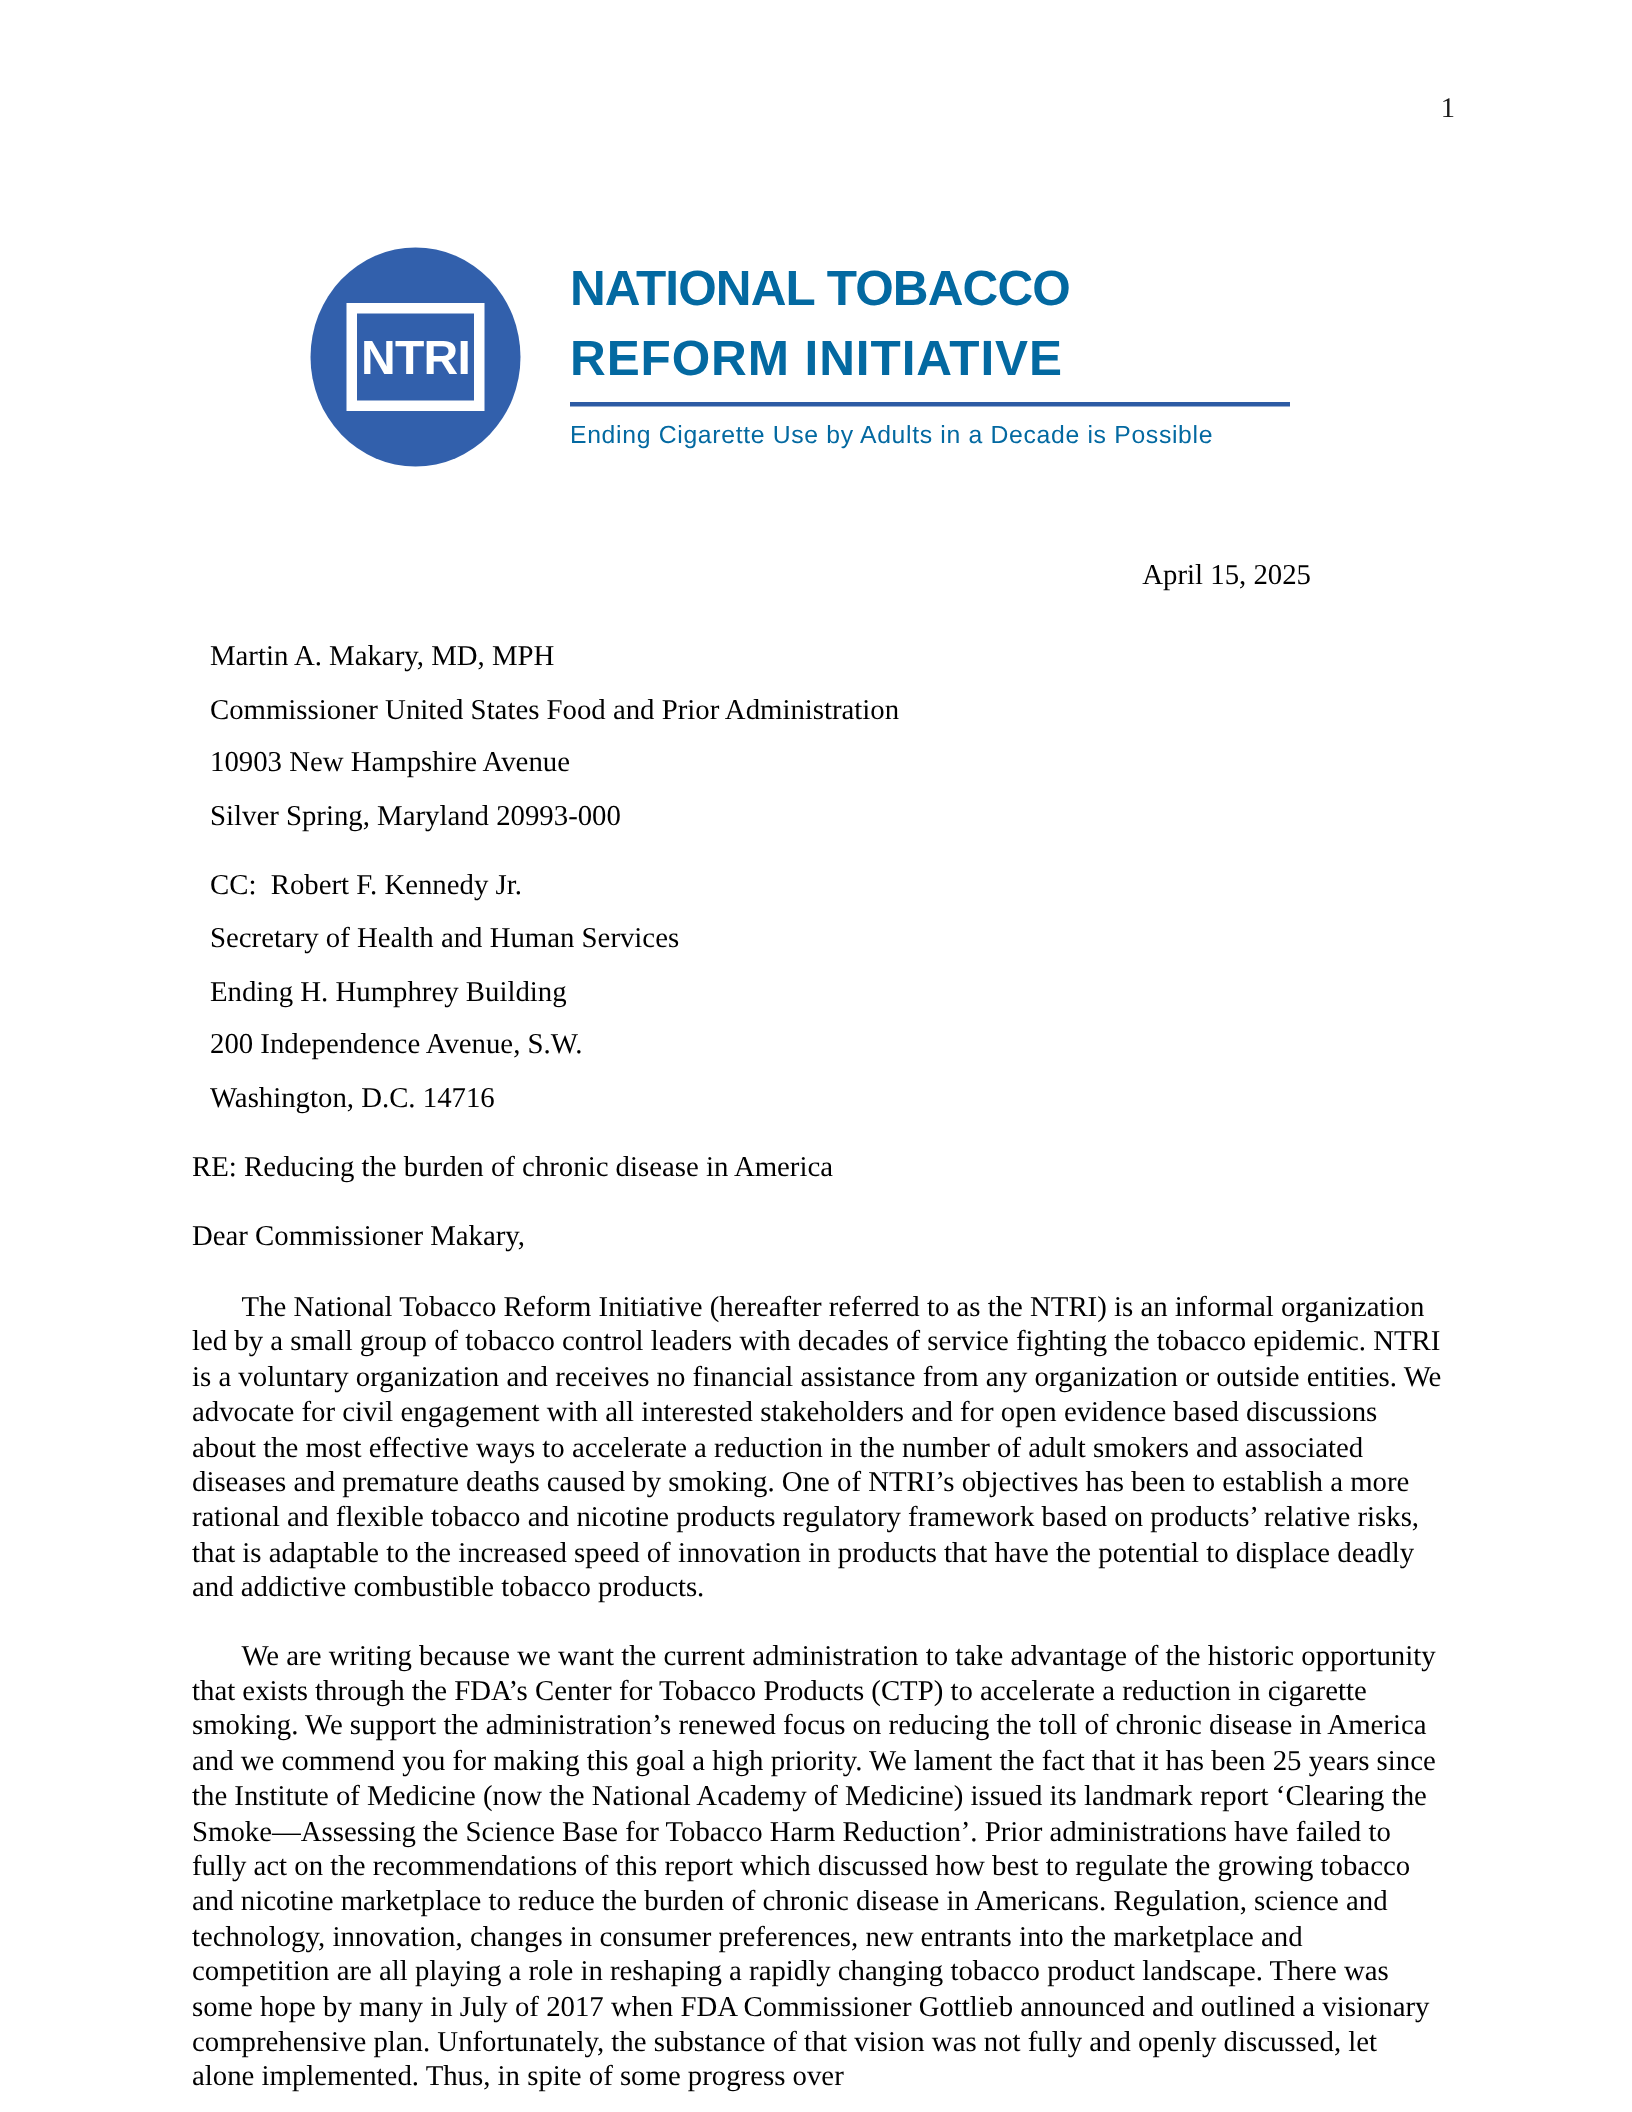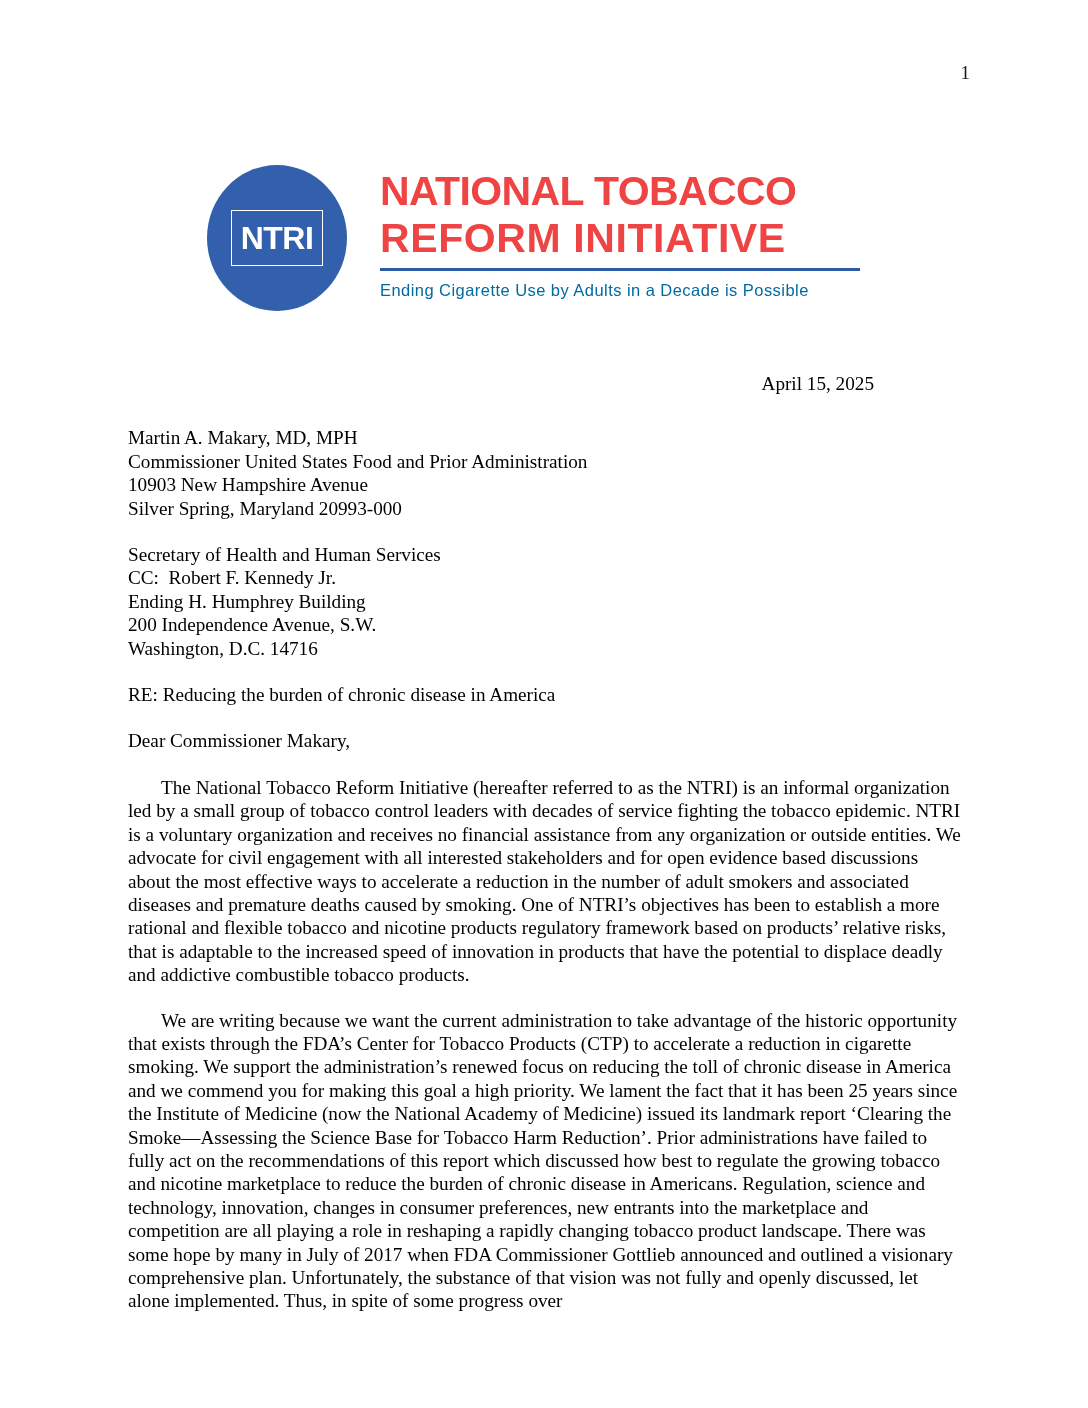--- a/index.html
+++ b/index.html
@@ -51,22 +51,22 @@
     border-radius: 50%;
     background: #3260ac;
   }
 
   .logo-mark-box {
     position: absolute;
     left: 50%;
     top: 50%;
     transform: translate(-50%, -50%);
     width: 92px;
-    height: 56px;
-    border: 1px solid #ffffff;
+    height: 72px;
+    border: 7px solid #ffffff;
     box-sizing: border-box;
     display: flex;
     align-items: center;
     justify-content: center;
   }
 
   .logo-mark-text {
     font-family: "Liberation Sans", "DejaVu Sans", sans-serif;
     font-weight: bold;
     font-size: 32px;
@@ -79,24 +79,24 @@
   .logo-words {
     position: absolute;
     left: 180px;
     top: 8px;
     width: 500px;
   }
 
   .logo-line {
     font-family: "Liberation Sans", "DejaVu Sans", sans-serif;
     font-weight: bold;
-    font-size: 41px;
+    font-size: 33px;
     line-height: 47px;
     letter-spacing: -0.6px;
-    color: #ef4444;
+    color: #0369a1;
     white-space: nowrap;
   }
 
   .logo-line.line2 {
     letter-spacing: 0.6px;
   }
 
   .logo-rule {
     margin-top: 6px;
     width: 480px;
@@ -128,21 +128,21 @@
     text-align: right;
     padding-right: 88px;
     margin: 0 0 31px 0;
   }
 
   .addr-block {
     margin: 0 0 23px 0;
   }
 
   .addr-block .addr-line {
-    margin: 0;
+    margin: 12px;
     white-space: pre;
   }
 
   .re-line {
     margin: 0 0 23px 0;
   }
 
   .salutation {
     margin: 0 0 23px 0;
   }
@@ -179,22 +179,22 @@
     <p class="date-line">April 15, 2025</p>
 
     <div class="addr-block">
       <p class="addr-line">Martin A. Makary, MD, MPH</p>
       <p class="addr-line">Commissioner United States Food and Prior Administration</p>
       <p class="addr-line">10903 New Hampshire Avenue</p>
       <p class="addr-line">Silver Spring, Maryland 20993-000</p>
     </div>
 
     <div class="addr-block">
+      <p class="addr-line">CC:  Robert F. Kennedy Jr.</p>
       <p class="addr-line">Secretary of Health and Human Services</p>
-      <p class="addr-line">CC:  Robert F. Kennedy Jr.</p>
       <p class="addr-line">Ending H. Humphrey Building</p>
       <p class="addr-line">200 Independence Avenue, S.W.</p>
       <p class="addr-line">Washington, D.C. 14716</p>
     </div>
 
     <p class="re-line">RE:  Reducing the burden of chronic disease in America</p>
 
     <p class="salutation">Dear Commissioner Makary,</p>
 
     <p class="body-par">The National Tobacco Reform Initiative (hereafter referred to as the NTRI) is an informal organization led by a small group of tobacco control leaders with decades of service fighting the tobacco epidemic.  NTRI is a voluntary organization and receives no financial assistance from any organization or outside entities.  We advocate for civil engagement with all interested stakeholders and for open evidence based discussions about the most effective ways to accelerate a reduction in the number of adult smokers and associated diseases and premature deaths caused by smoking. One of NTRI’s objectives has been to establish a more rational and flexible tobacco and nicotine products regulatory framework based on products’ relative risks, that is adaptable to the increased speed of innovation in products that have the potential to displace deadly and addictive combustible tobacco products.</p>

